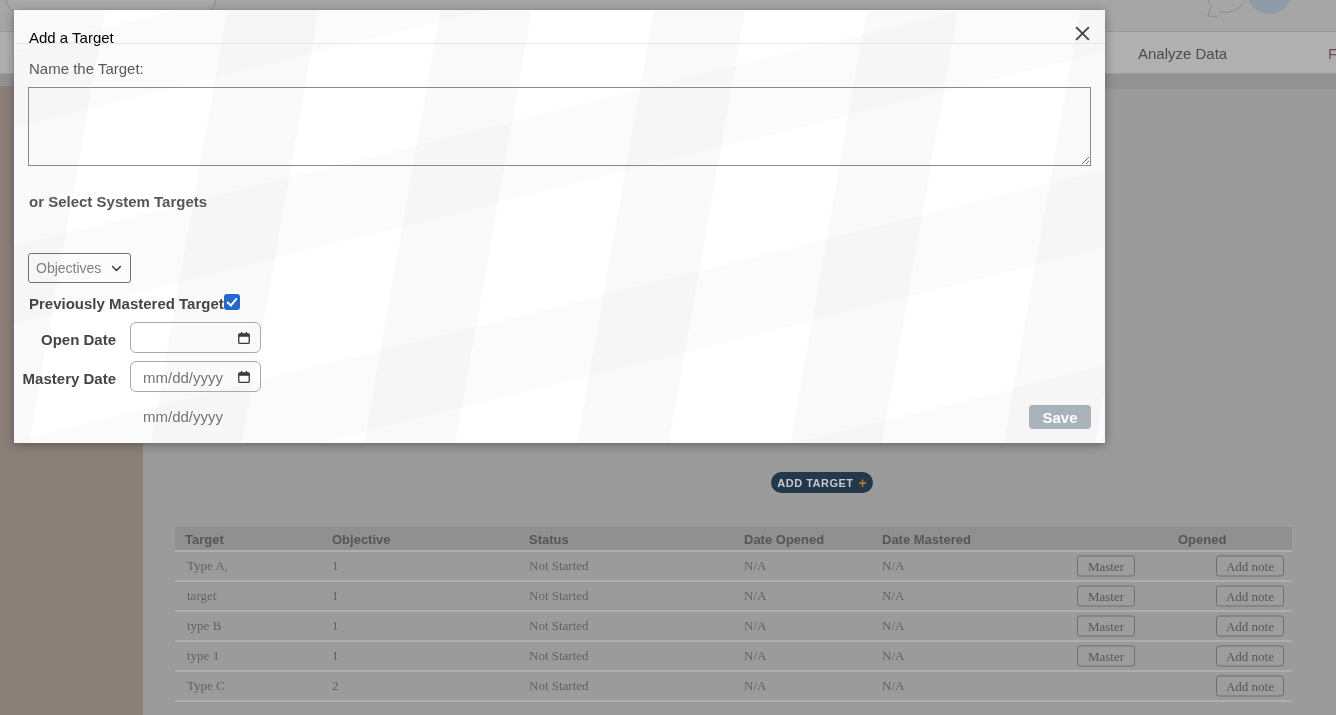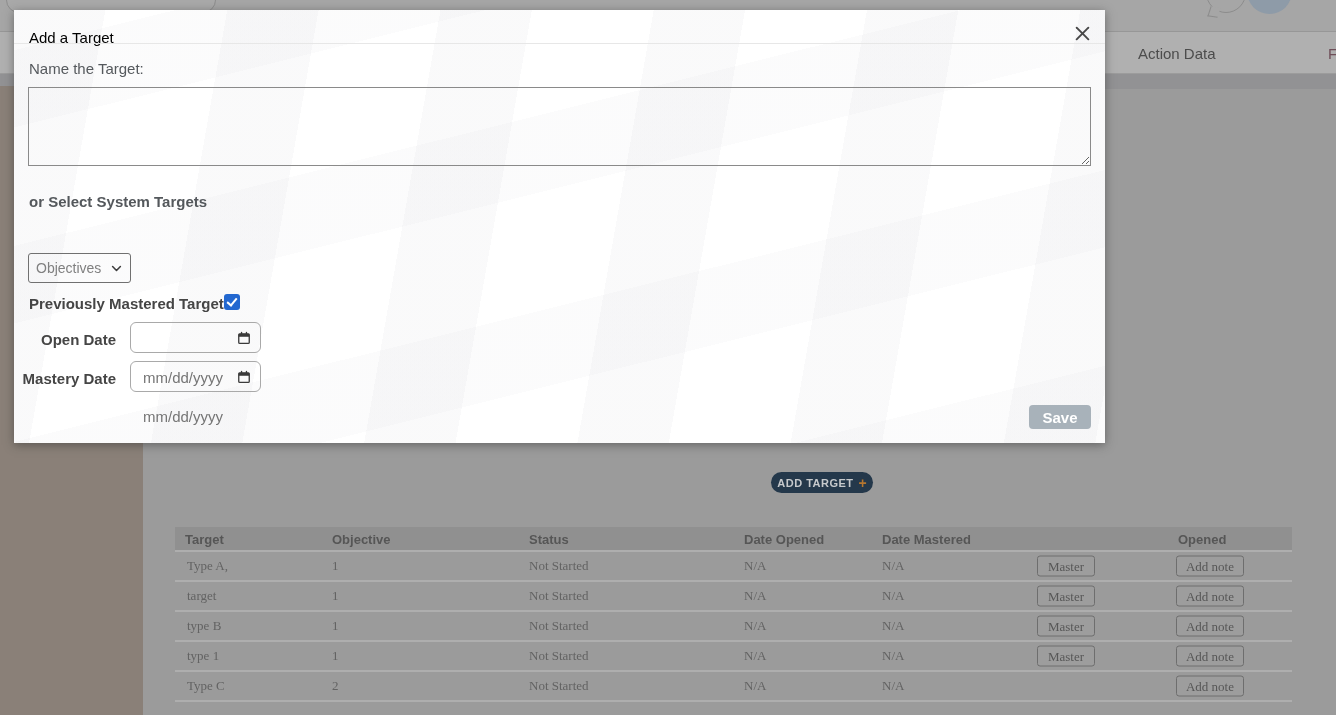--- a/index.html
+++ b/index.html
@@ -30,21 +30,21 @@
   .thead .hc{position:absolute;top:50%;transform:translateY(-50%);font-size:13px;font-weight:700;color:#565656;}
   .table-rows .trow{position:relative;height:28px;border-top:2px solid #aeaeae;font-family:Liberation Serif, serif;}
   .table-rows{border-bottom:2px solid #aeaeae;}
   .trow .tc{position:absolute;top:50%;transform:translateY(-50%);font-size:13px;color:#636363;}
   .h-target{left:10px}.c-target{left:12px}
   .h-objective,.c-objective{left:157px}
   .h-status,.c-status{left:354px}
   .h-opened,.c-opened{left:569px}
   .h-mastered,.c-mastered{left:707px}
   .h-action{left:1003px}
-  .row-btn{position:absolute;top:50%;transform:translateY(-50%);height:21px;box-sizing:border-box;border:1px solid #6e6e6e;border-radius:3px;background:#9d9d9d;font-size:13px;color:#575757;display:flex;align-items:center;justify-content:center;cursor:pointer;}
+  .row-btn{position:absolute;top:50%;transform:translateY(-50%);height:21px;box-sizing:border-box;border:1px solid #6e6e6e;border-radius:3px;background:#9d9d9d;font-size:13px;color:#575757;display:flex;align-items:center;justify-content:center;cursor:pointer;margin-left:40px;}
   .btn-master{left:862px;width:58px;}
   .btn-addnote{left:1001px;width:68px;}
   
   .modal{position:absolute;left:14px;top:10px;width:1091px;height:433px;background:#ffffff;box-shadow:0 2px 9px rgba(45,45,45,.5);}
   .modal .watermark{position:absolute;inset:0;pointer-events:none;
     background:
       repeating-linear-gradient(100deg, rgba(150,150,165,.05) 0 90px, rgba(255,255,255,0) 90px 210px),
       repeating-linear-gradient(-14deg, rgba(150,150,165,.035) 0 75px, rgba(255,255,255,0) 75px 190px);}
   .modal-title{position:absolute;left:15px;top:19px;font-size:15px;color:#000000;}
   .modal-close{position:absolute;right:13px;top:13px;width:20px;height:20px;display:flex;align-items:center;justify-content:center;cursor:pointer;}
@@ -74,21 +74,21 @@
 <body>
 
 <div class="bg-topstrip"></div>
 <div class="bg-navbar"></div>
 <div class="bg-substrip"></div>
 <div class="bg-content"></div>
 <div class="sidebar"></div>
 <div class="pill-tab"></div>
 <div class="chat-bubble"></div>
 <div class="avatar"></div>
-<div class="nav-analyze">Action Data</div>
+<div class="nav-analyze">Analyze Data</div>
 <div class="nav-partial">F</div>
 
 <div class="add-target-btn">
   <span class="lbl">ADD TARGET</span>
   <span class="plus">+</span>
 </div>
 
 <div class="table">
   <div class="thead">
     <span class="hc h-target">Target</span>

